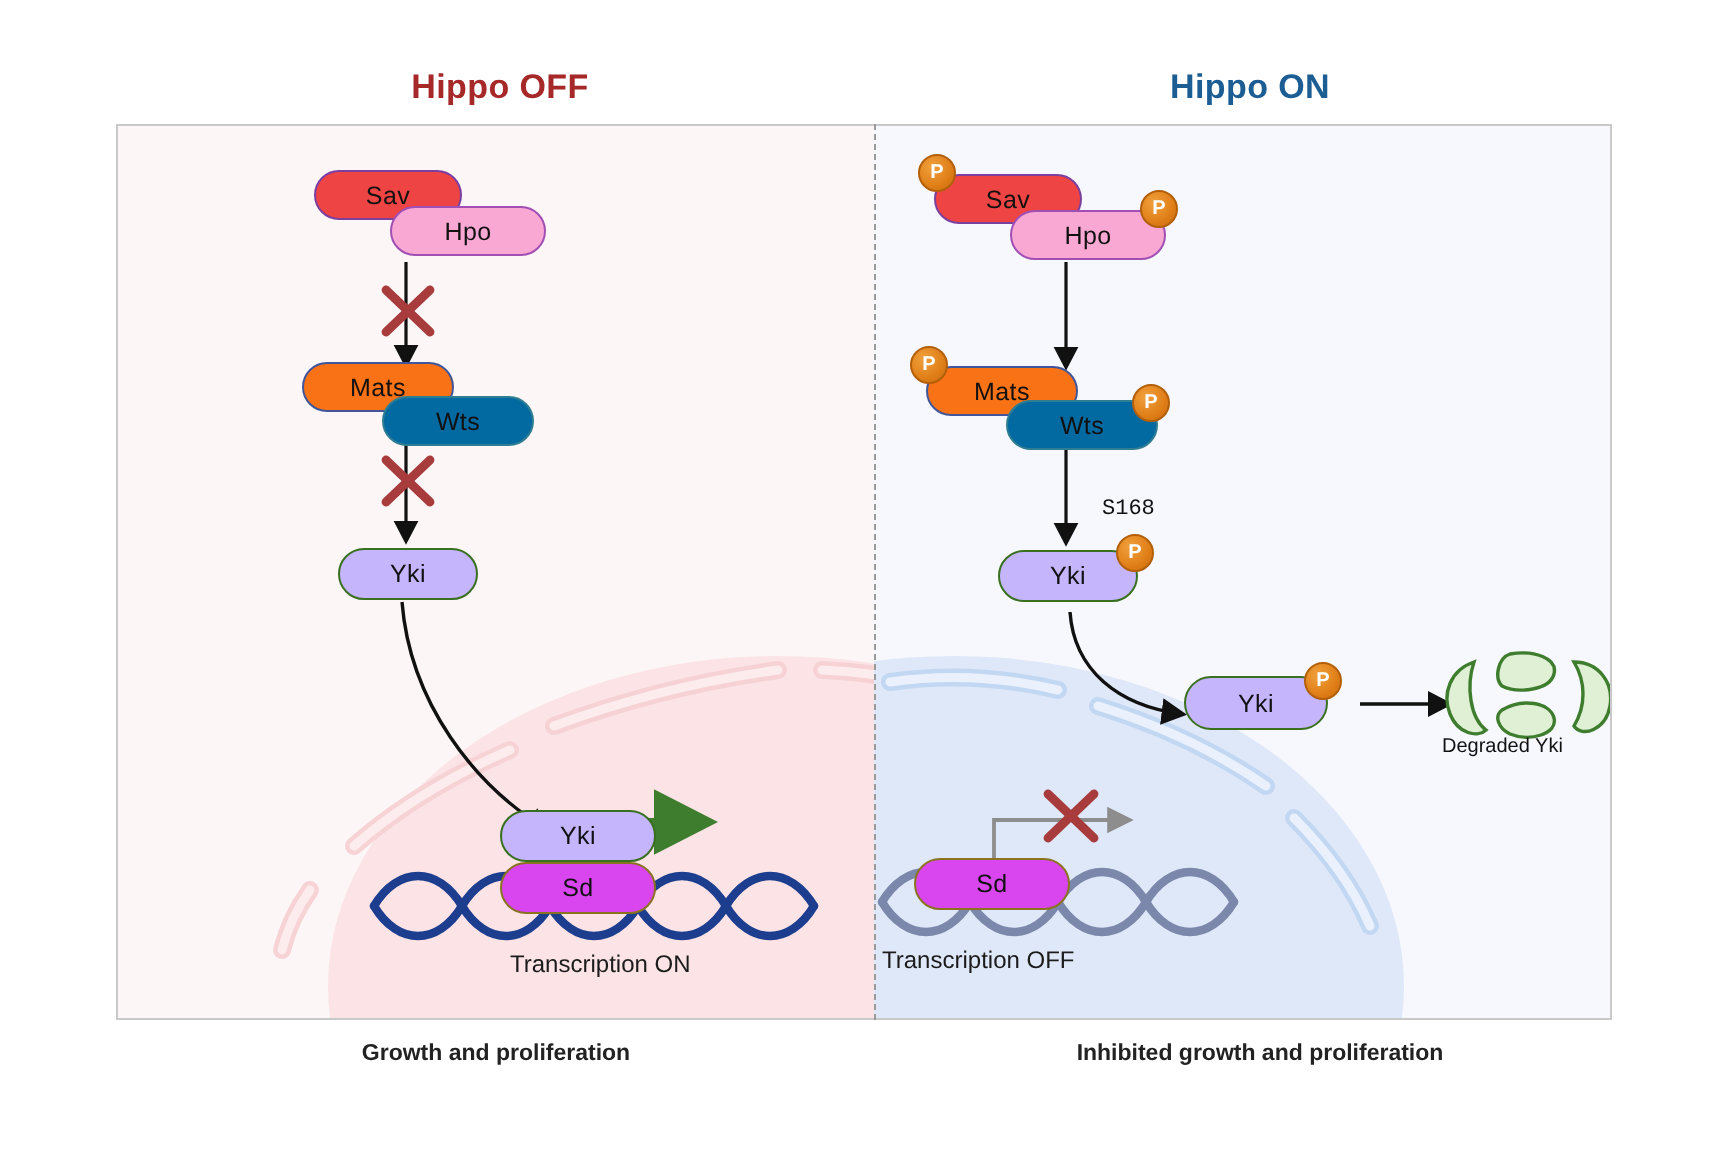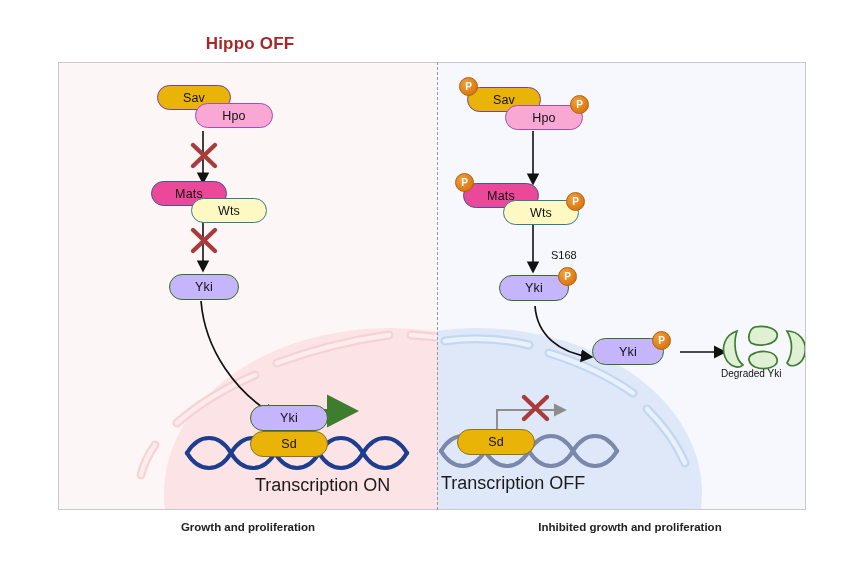--- a/index.html
+++ b/index.html
@@ -51,56 +51,57 @@
   
   .cap{
     position:absolute;
     box-sizing:border-box;
     border-radius:999px;
     display:flex;align-items:center;justify-content:center;
     font-size:12.5px;color:#111;
     white-space:nowrap;
     letter-spacing:.2px;
   }
-  .cap-sav{background:#eab308;border:1.6px solid #7b3fa0;}
+  .cap-sav{background:#ef4444;border:1.6px solid #7b3fa0;}
   .cap-hpo{background:#f9a8d4;border:1.6px solid #a24fb5;}
-  .cap-mats{background:#ec4899;border:1.6px solid #41559b;}
-  .cap-wts{background:#fef9c3;border:1.6px solid #2f7d92;}
+  .cap-mats{background:#f97316;border:1.6px solid #41559b;}
+  .cap-wts{background:#0369a1;border:1.6px solid #2f7d92;}
   .cap-yki{background:#c4b5fd;border:1.6px solid #39701f;}
-  .cap-sd{background:#eab308;border:1.6px solid #8a7320;}
+  .cap-sd{background:#d946ef;border:1.6px solid #8a7320;}
 
   
   .pbadge{
     position:absolute;
     width:19px;height:19px;border-radius:50%;
     background:radial-gradient(circle at 35% 32%, #f0a03c 0%, #e07f18 60%, #c96a0c 100%);
     border:1.3px solid #b35f09;
     color:#fff;font-size:10px;font-weight:bold;
     display:flex;align-items:center;justify-content:center;
     box-sizing:border-box;
     z-index:12;
   }
 
   
   .plain-label{
     position:absolute;font-size:11px;color:#111;white-space:nowrap;
   }
   .trans-label{
-    position:absolute;font-size:18px;color:#1b1b1b;white-space:nowrap;
+    position:absolute;font-size:12px;color:#1b1b1b;white-space:nowrap;
   }
 
   
   .svg-layer{position:absolute;left:0;top:0;width:864px;height:576px;pointer-events:none;}
 </style>
 </head>
 <body>
 
 <div class="stage">
 
   <div class="panel-title" id="title-off">Hippo OFF</div>
+  <div class="panel-title" id="title-on">Hippo ON</div>
 
   <div class="panel" id="panel-off">
 
     <svg class="svg-layer" style="width:379px;height:448px;">
       <defs>
         <clipPath id="clipL">
             <rect x="0" y="0" width="379" height="448"></rect>
           </clipPath>
       </defs>
       <g clip-path="url(#clipL)">
@@ -236,21 +237,21 @@
     <div class="pbadge" style="left:22px;top:14px;">P</div>
     <div class="pbadge" style="left:133px;top:32px;">P</div>
 
     <div class="cap cap-mats" style="left:26px;top:120px;width:76px;height:25px;">Mats</div>
     <div class="cap cap-wts" style="left:66px;top:137px;width:76px;height:25px;">Wts</div>
     <div class="pbadge" style="left:18px;top:110px;">P</div>
     <div class="pbadge" style="left:129px;top:129px;">P</div>
 
     <div class="cap cap-yki" style="left:62px;top:212px;width:70px;height:26px;">Yki</div>
     <div class="pbadge" style="left:121px;top:204px;">P</div>
-    <div class="plain-label" style="left:114px;top:186px;">S168</div>
+    <div class="plain-label" style="left:114px;top:186px;font-family:Liberation Mono, monospace;">S168</div>
 
     <div class="cap cap-yki" style="left:155px;top:275px;width:72px;height:27px;">Yki</div>
     <div class="pbadge" style="left:215px;top:268px;">P</div>
 
     <div class="plain-label" style="left:284px;top:305px;font-size:10px;">Degraded Yki</div>
 
     <div class="cap cap-sd" style="left:20px;top:366px;width:78px;height:26px;">Sd</div>
 
     <div class="trans-label" style="left:4px;top:410px;">Transcription OFF</div>
   </div>

